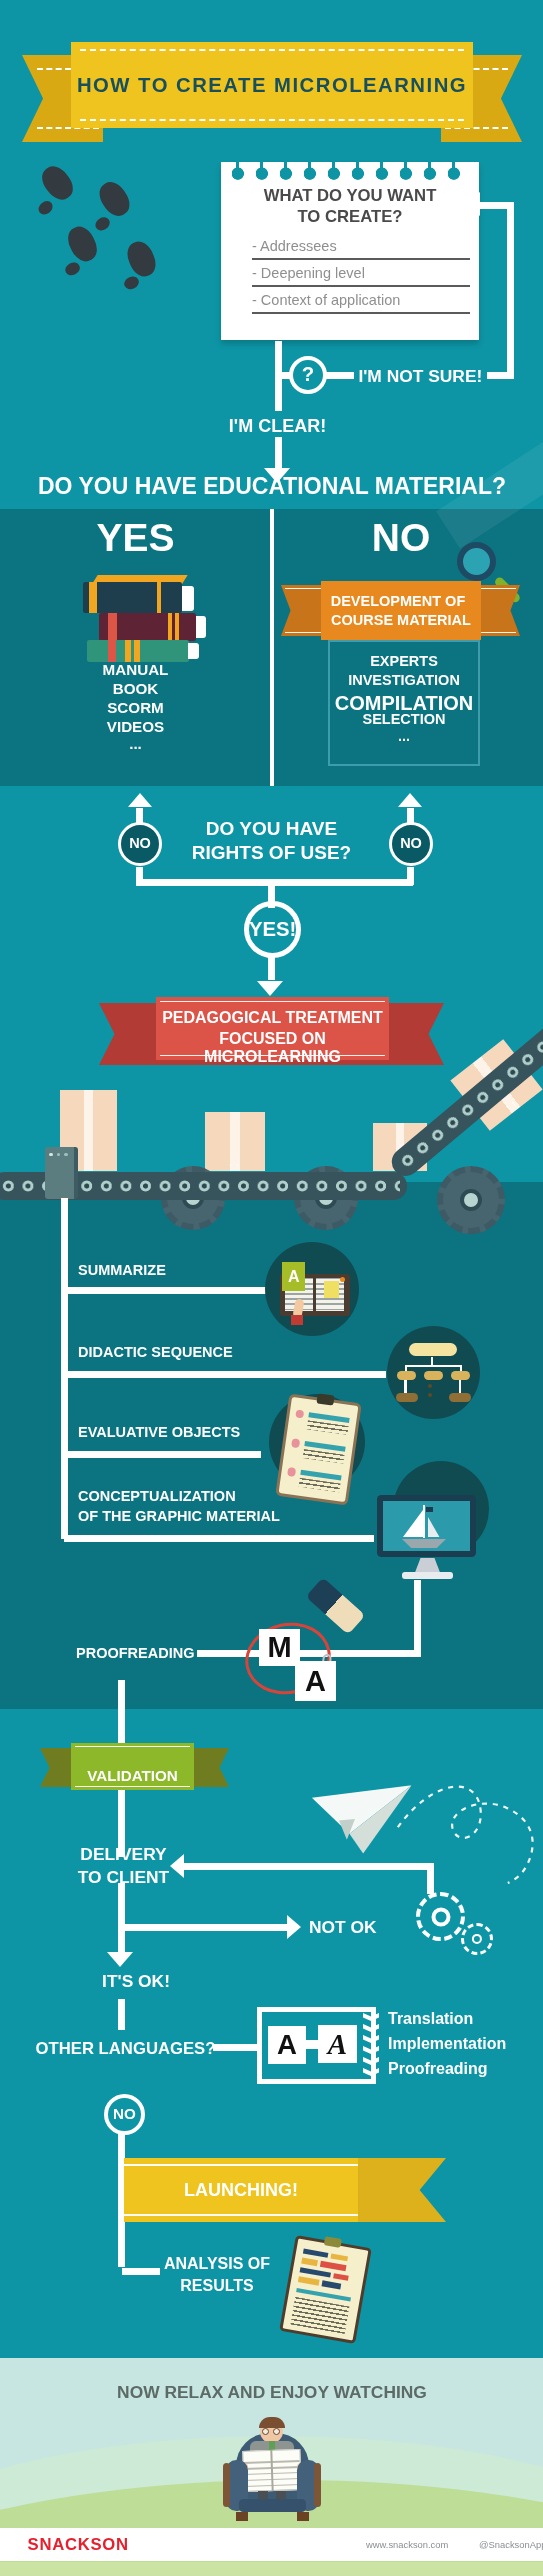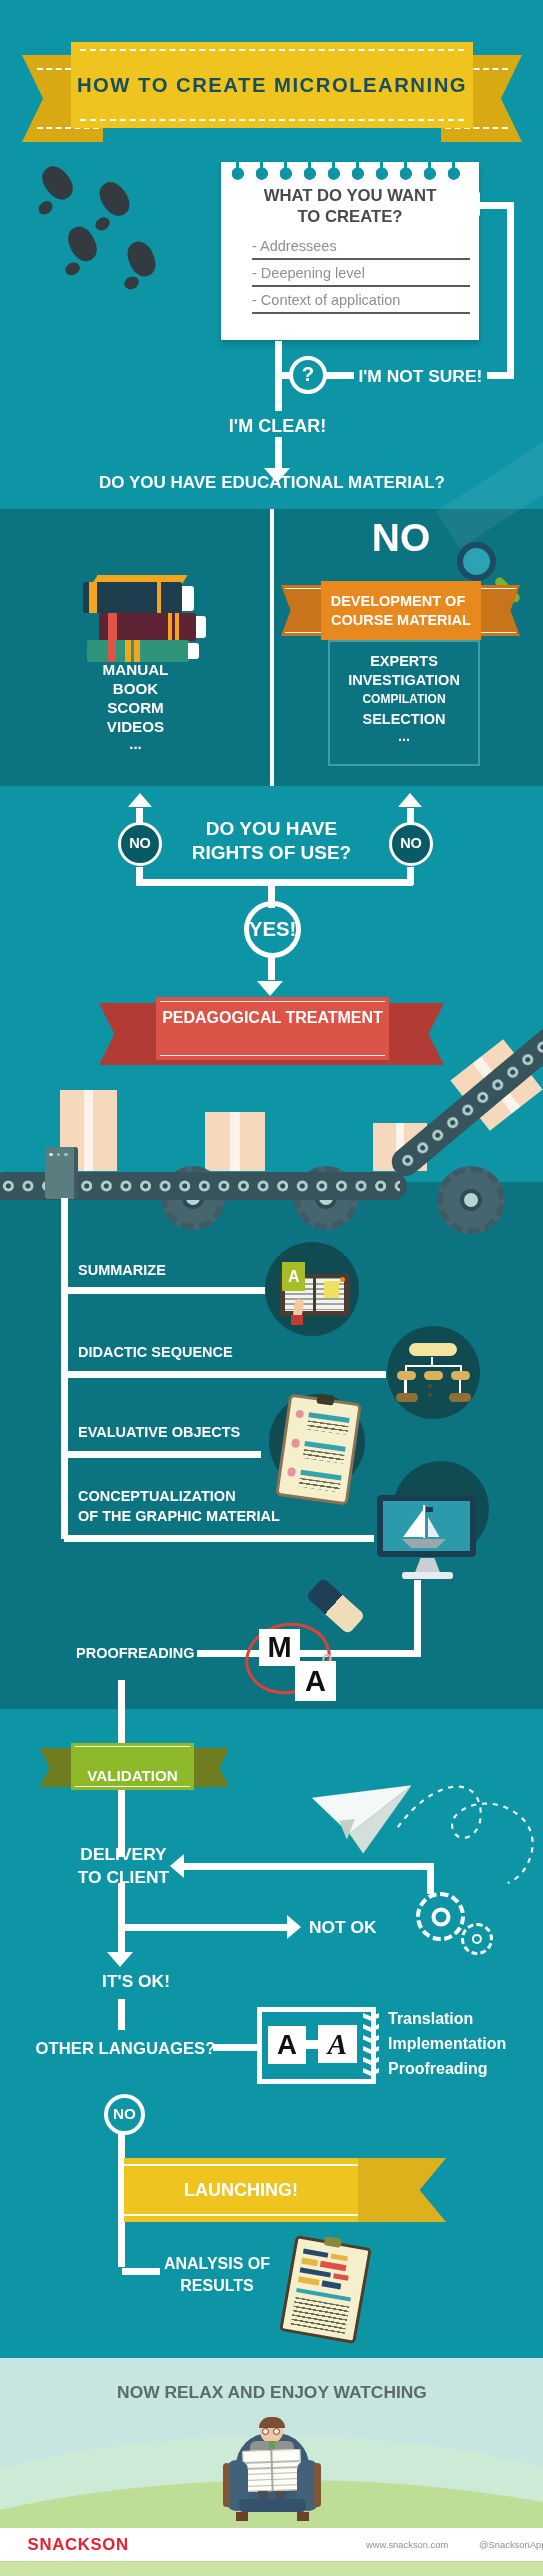--- a/index.html
+++ b/index.html
@@ -90,24 +90,25 @@
   <div class="hl" style="left:480px;top:202px;width:33px;height:6.5px;"></div>
   <div class="tri tri-left" style="left:466px;top:192px;"></div>
   <div class="circle ctr" style="left:289px;top:356px;width:38px;height:38px;border:4.4px solid #fff;background:#0D95A5;">
     <span class="w" style="font-size:20.3px;line-height:29px;">?</span>
   </div>
   <div class="abs w" style="left:354px;top:364px;font-size:17.4px;background:#0D95A5;padding:1.5px 4.4px;">I'M NOT SURE!</div>
   <div class="abs w ctr" style="left:205px;top:416px;width:145px;font-size:18px;">I'M CLEAR!</div>
   <div class="vl" style="left:275px;top:437px;width:6.5px;height:32px;"></div>
   <div class="tri tri-down" style="left:264px;top:468px;"></div>
 
-  <div class="abs w ctr" style="left:0;top:473px;width:544px;font-size:17px;">DO YOU HAVE EDUCATIONAL MATERIAL?</div>
+  <div class="abs w ctr" style="left:0;top:473px;width:544px;font-size:23px;">DO YOU HAVE EDUCATIONAL MATERIAL?</div>
 
   <div class="abs" style="left:0;top:509px;width:544px;height:277px;background:#0C7380;"></div>
   <div class="abs" style="left:270px;top:509px;width:4.4px;height:277px;background:#fff;"></div>
+  <div class="abs w ctr" style="left:45px;top:516px;width:181px;font-size:39px;">YES</div>
 
   <div class="abs books" style="left:83px;top:575px;width:123px;height:87px;">
     <span style="left:11.6px;top:0;width:90px;height:8.7px;background:#F2A51F;transform:skewX(-32deg);"></span>
     <span style="left:0;top:7.3px;width:99px;height:30.5px;background:#1E3D4D;border-radius:2.2px;"></span>
     <span style="left:5.8px;top:7.3px;width:8px;height:30.5px;background:#F2A51F;"></span>
     <span style="left:74px;top:7.3px;width:4.4px;height:30.5px;background:#F2A51F;"></span>
     <span style="left:99px;top:11px;width:12.3px;height:25px;background:#fff;border-radius:0 2.9px 2.9px 0;"></span>
     <span style="left:16px;top:38px;width:97px;height:27.6px;background:#5E2335;border-radius:2.2px;"></span>
     <span style="left:25px;top:38px;width:9.4px;height:27.6px;background:#DD5547;"></span>
     <span style="left:85px;top:38px;width:4.4px;height:27.6px;background:#F2A51F;"></span>
@@ -139,21 +140,21 @@
     <div class="thinline" style="top:2.9px;"></div>
     <div class="thinline" style="bottom:2.9px;"></div>
   </div>
   <div class="abs" style="left:321px;top:581px;width:160px;height:59px;background:#E8891F;">
     <div class="abs w ctr" style="left:0;right:6px;top:11.6px;font-size:14.5px;">DEVELOPMENT OF</div>
     <div class="abs w ctr" style="left:0;right:0;top:30.5px;font-size:14.5px;">COURSE MATERIAL</div>
   </div>
   <div class="abs" style="left:328px;top:640px;width:152px;height:126px;border:2.2px solid #3D9DAA;"></div>
   <div class="abs w ctr" style="left:328px;top:653px;width:152px;font-size:14.5px;">EXPERTS</div>
   <div class="abs w ctr" style="left:328px;top:672px;width:152px;font-size:14.5px;">INVESTIGATION</div>
-  <div class="abs w ctr" style="left:328px;top:692px;width:152px;font-size:12px;">COMPILATION</div>
+  <div class="abs w ctr" style="left:328px;top:692px;width:152px;font-size:20px;">COMPILATION</div>
   <div class="abs w ctr" style="left:328px;top:711px;width:152px;font-size:14.5px;">SELECTION</div>
   <div class="abs w ctr" style="left:328px;top:728px;width:152px;font-size:14.5px;">...</div>
 
   <div class="vl" style="left:136px;top:808px;width:6.5px;height:22px;"></div>
   <div class="tri tri-up" style="left:128px;top:793px;"></div>
   <div class="circle ctr" style="left:118px;top:822px;width:44px;height:44px;background:#0A5A66;border:3.6px solid #fff;">
     <span class="w" style="font-size:14.5px;line-height:36px;">NO</span>
   </div>
   <div class="vl" style="left:407px;top:808px;width:6.5px;height:22px;"></div>
   <div class="tri tri-up" style="left:398px;top:793px;"></div>
@@ -171,20 +172,21 @@
   </div>
   <div class="vl" style="left:268px;top:957px;width:6.5px;height:23px;"></div>
   <div class="tri tri-down" style="left:257px;top:981px;"></div>
 
   <div class="abs" style="left:99px;top:1003px;width:345px;height:62px;background:#B23B35;
               clip-path:polygon(0 0,100% 0,95.5% 50%,100% 100%,0 100%,4.5% 50%);"></div>
   <div class="abs" style="left:156px;top:997px;width:233px;height:63px;background:#DC5347;">
     <div class="thinline" style="top:3.6px;"></div>
     <div class="thinline" style="bottom:3.6px;"></div>
     <div class="abs w ctr" style="left:0;right:0;top:12.3px;font-size:16px;">PEDAGOGICAL TREATMENT</div>
+    <div class="abs w ctr" style="left:0;right:0;top:33px;font-size:16px;">FOCUSED ON MICROLEARNING</div>
   </div>
 
   <div class="abs" style="left:0;top:1182px;width:544px;height:527px;background:#0C7380;"></div>
 
   <div class="abs" style="left:60px;top:1090px;width:57px;height:81px;background:linear-gradient(90deg,#F6D8BD 0 42%,#FDF3E8 42% 58%,#F6D8BD 58%);"></div>
   <div class="abs ctr" style="left:205px;top:1112px;width:60px;height:59px;background:linear-gradient(90deg,#F6D8BD 0 42%,#FDF3E8 42% 58%,#F6D8BD 58%);">
     <span class="w" style="font-size:8.7px;line-height:109px;letter-spacing:2.2px;">↑↑</span>
   </div>
   <div class="abs ctr" style="left:373px;top:1123px;width:54px;height:48px;background:linear-gradient(90deg,#F6D8BD 0 42%,#FDF3E8 42% 58%,#F6D8BD 58%);">
     <span class="w" style="font-size:8.7px;line-height:86px;letter-spacing:2.2px;">↑↑</span>

